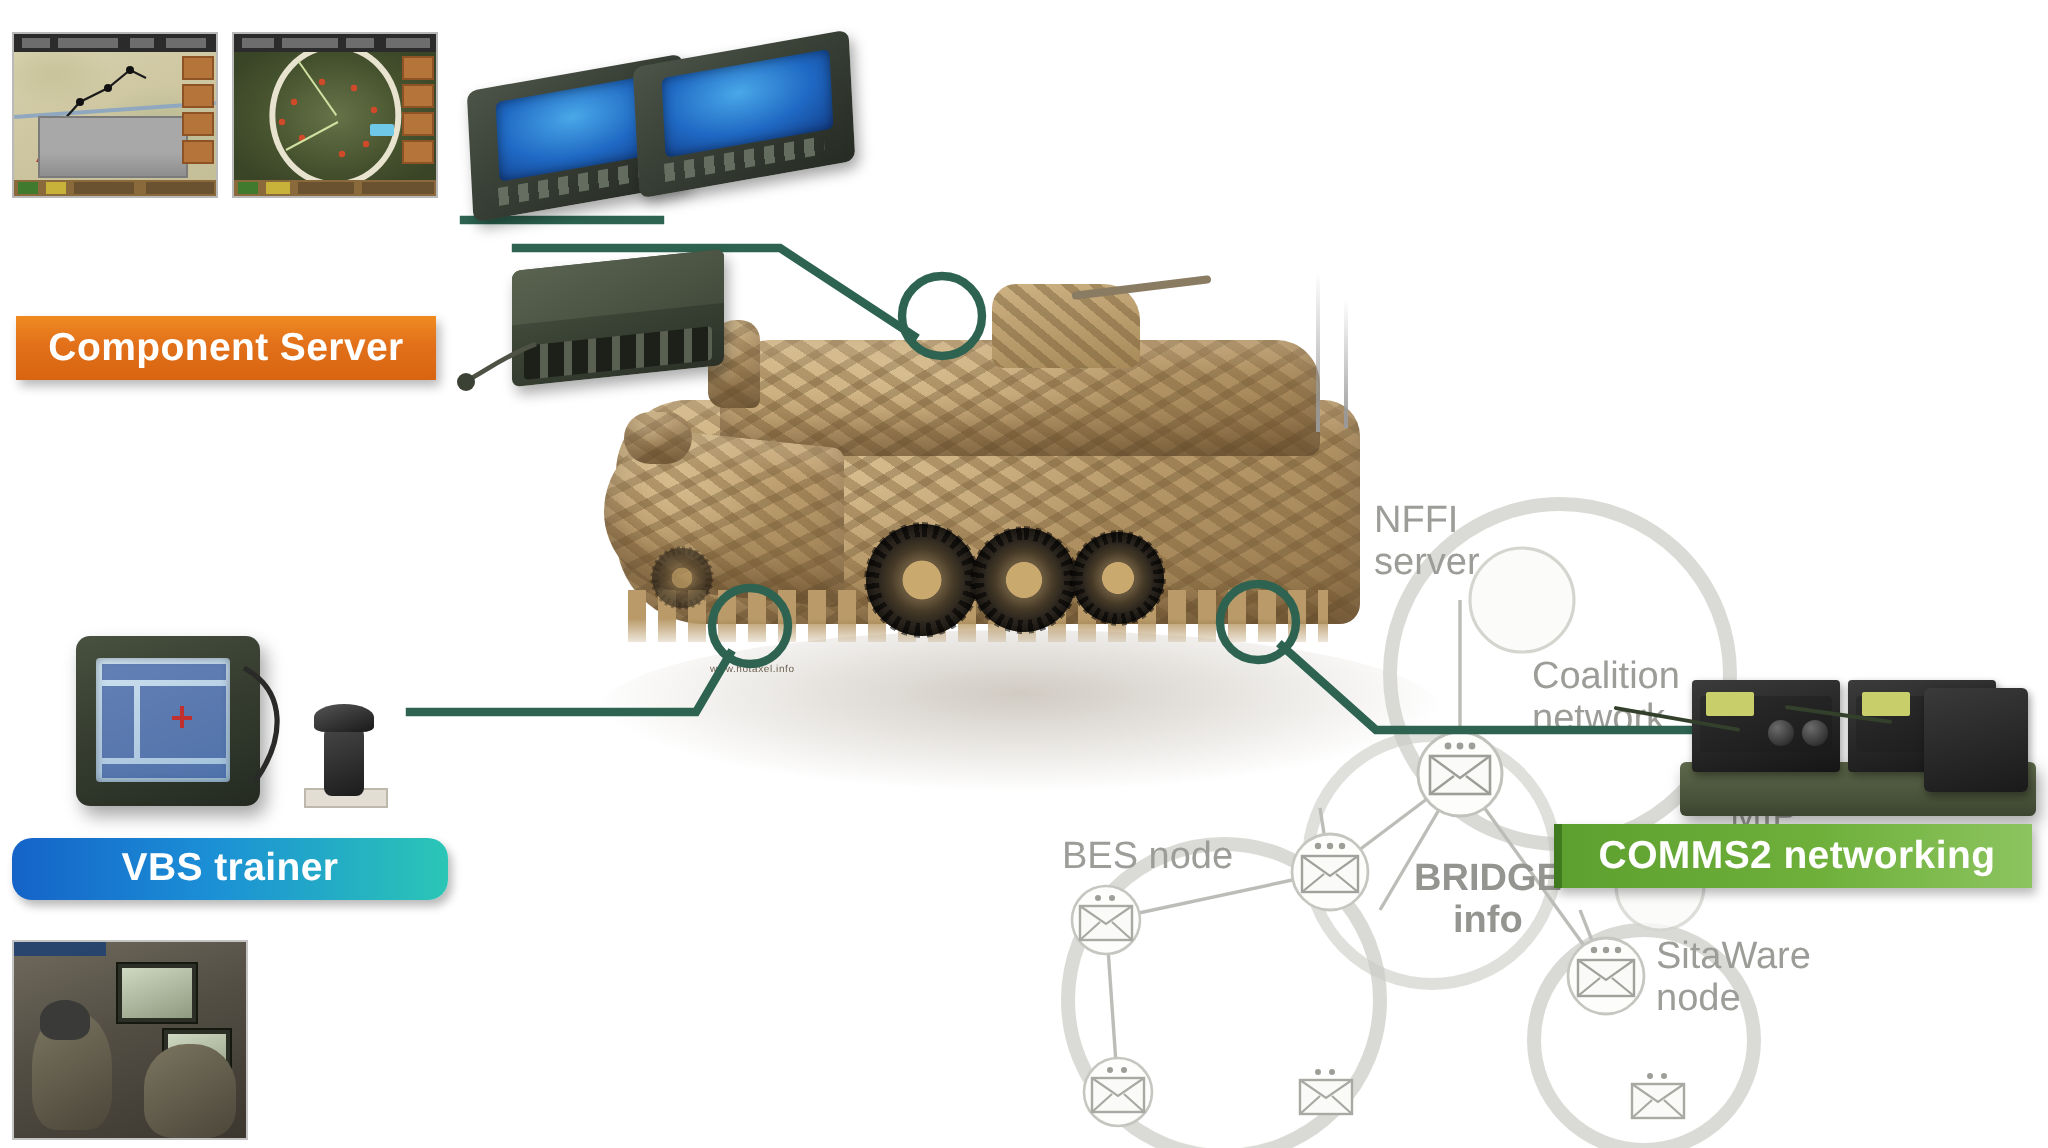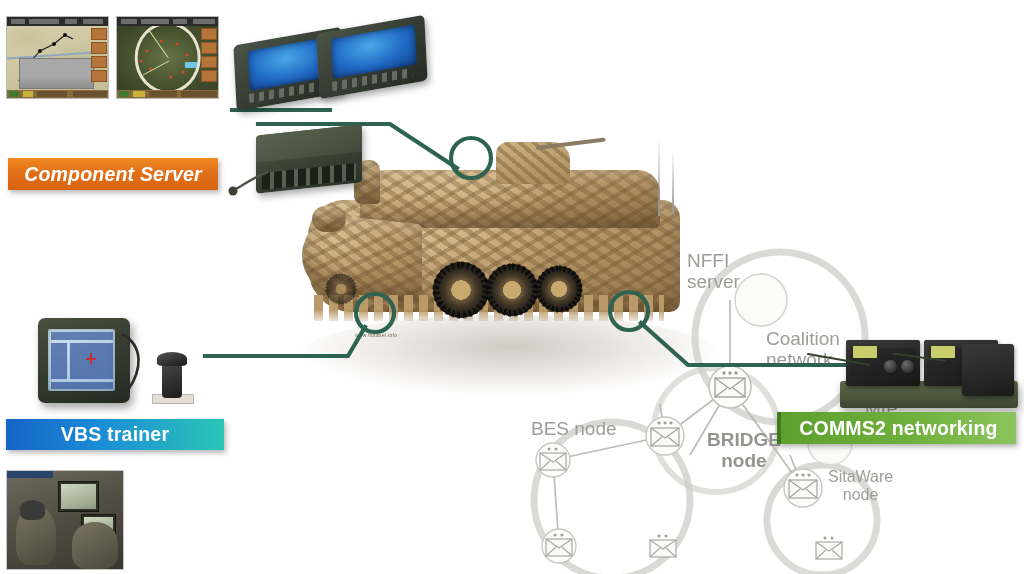--- a/index.html
+++ b/index.html
@@ -40,23 +40,23 @@
   .map2 .radar:before{content:"";position:absolute;left:50%;top:50%;width:1px;height:50%;background:#cfe0a0;transform-origin:top center;transform:rotate(145deg);}
   .map2 .blip{position:absolute;width:12px;height:6px;background:#6fc8e8;border-radius:1px;}
 
   
   .chip{position:absolute;display:flex;align-items:center;justify-content:center;
     color:#fff;font-weight:bold;letter-spacing:.2px;
     box-shadow:2px 3px 5px rgba(0,0,0,.28);white-space:nowrap;}
   .chip-bes{background:linear-gradient(to bottom,#2f6ca6 0%,#215080 45%,#1b4167 100%);
     font-size:20.5px;}
   .chip-cs{background:linear-gradient(to bottom,#f08a21 0%,#e2701a 45%,#d8640f 100%);
-    font-size:19.5px;font-style:italic;}
+    font-size:19.5px;}
   .chip-vbs{background:linear-gradient(to right,#1563c8 0%,#1b8fd6 45%,#2bc6b6 100%);
-    font-size:19.5px;}
+    font-size:19.5px;border-radius:10px;}
   .chip-comms{background:linear-gradient(to right,#5ea02f 0%,#6fb03b 55%,#8cc45f 100%);
     font-size:19.5px;border-left:4px solid #3f7a1e;}
 
   
   .vehicle{position:absolute;}
   .hull{position:absolute;border-radius:14px 30px 20px 14px;
     background:
       repeating-linear-gradient(34deg, rgba(120,92,52,.38) 0 5px, rgba(190,160,110,0) 5px 11px),
       repeating-linear-gradient(-30deg, rgba(95,72,40,.30) 0 4px, rgba(190,160,110,0) 4px 12px),
       radial-gradient(ellipse 60% 70% at 30% 30%, #d6bd8e 0%, rgba(214,189,142,0) 70%),
@@ -234,22 +234,22 @@
     </g>
   </svg>
 
   <div class="netlabel" style="left:687px;top:250px;font-size:19px;">NFFI
 server</div>
   <div class="netlabel" style="left:766px;top:328px;font-size:19px;">Coalition
 network</div>
   <div class="netlabel" style="left:865px;top:398px;font-size:19px;">MIP</div>
   <div class="netlabel" style="left:531px;top:418px;font-size:19px;">BES node</div>
   <div class="netlabel bold" style="left:707px;top:429px;font-size:19px;text-align:center;">BRIDGE
-node</div>
-  <div class="netlabel" style="left:828px;top:468px;font-size:16px;text-align:center;">SitaWare
+info</div>
+  <div class="netlabel" style="left:828px;top:468px;font-size:19px;">SitaWare
 node</div>
 
   <div class="vehicle" style="left:300px;top:140px;width:410px;height:215px;">
 
     <div class="hull" style="left:8px;top:60px;width:372px;height:112px;border-radius:36px 18px 10px 44px;"></div>
 
     <div class="hull" style="left:60px;top:30px;width:300px;height:58px;border-radius:26px 22px 6px 10px;"></div>
 
     <div class="hull" style="left:2px;top:78px;width:120px;height:80px;border-radius:50px 6px 8px 40px;transform:skewY(6deg);"></div>
 

